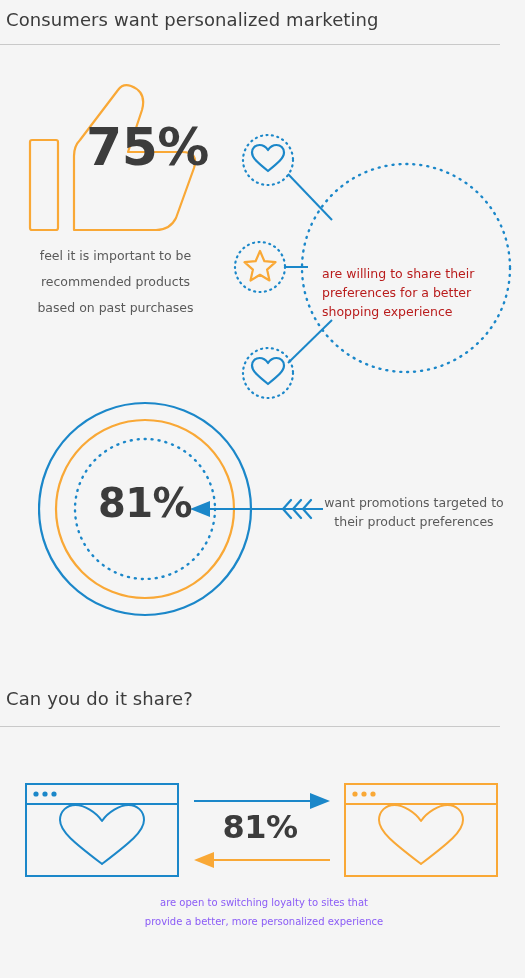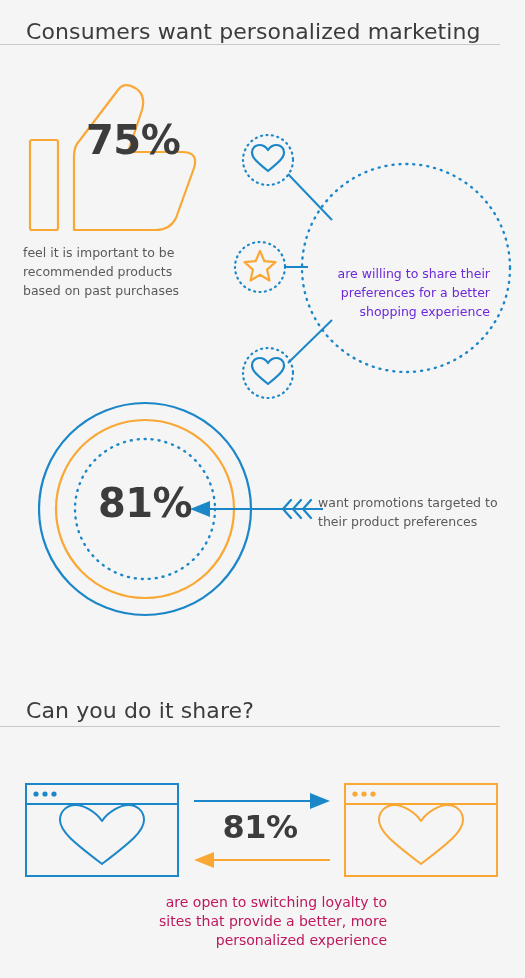--- a/index.html
+++ b/index.html
@@ -12,27 +12,26 @@
     height: 978px;
     position: relative;
     overflow: hidden;
     font-family: "DejaVu Sans", "Liberation Sans", sans-serif;
     color: #4a4a4a;
     -webkit-font-smoothing: antialiased;
   }
 
   .section-title {
     position: absolute;
-    left: 26px;
-    font-size: 22px;
+    left: 6px;
+    font-size: 18px;
     font-weight: 400;
     color: #3c3c3c;
     letter-spacing: 0.1px;
     white-space: nowrap;
-    margin-top: 10px;
   }
   .rule {
     position: absolute;
     left: 0;
     height: 1px;
     background: #c9c9c9;
   }
 
   
   #title-1 { top: 9px; }
@@ -43,33 +42,34 @@
     position: absolute;
     left: 18px;
     top: 82px;
     width: 185px;
     height: 150px;
   }
   #thumb-pct {
     position: absolute;
     left: 68px;
     top: 35px;
-    font-size: 40px;
+    font-size: 52px;
     font-weight: 700;
     color: #3c3c3c;
     letter-spacing: -0.5px;
   }
   #thumb-caption {
     position: absolute;
     left: 23px;
     top: 243px;
     width: 185px;
     font-size: 12.5px;
-    line-height: 19px;
+    line-height: 26px;
     color: #5a5a5a;
+    text-align: center;
   }
 
   
   #cluster-49 {
     position: absolute;
     left: 228px;
     top: 128px;
     width: 297px;
     height: 272px;
   }
@@ -82,24 +82,24 @@
     font-size: 38px;
     font-weight: 700;
     color: #3c3c3c;
     letter-spacing: -0.5px;
   }
   #caption-49 {
     position: absolute;
     left: 94px;
     top: 136px;
     width: 168px;
-    text-align: right;
+    text-align: left;
     font-size: 12.5px;
     line-height: 19px;
-    color: #6d28d9;
+    color: #b91c1c;
   }
 
   
   #rings-81 {
     position: absolute;
     left: 38px;
     top: 392px;
     width: 300px;
     height: 235px;
   }
@@ -115,20 +115,21 @@
     letter-spacing: -0.5px;
   }
   #caption-81 {
     position: absolute;
     left: 318px;
     top: 493px;
     width: 192px;
     font-size: 12.5px;
     line-height: 19px;
     color: #5a5a5a;
+    text-align: center;
   }
 
   
   #title-2 { top: 688px; }
   #rule-2  { top: 726px; left: 0; width: 500px; }
 
   
   #browsers {
     position: absolute;
     left: 0px;
@@ -145,24 +146,24 @@
     font-size: 32px;
     font-weight: 700;
     color: #3c3c3c;
     letter-spacing: -0.5px;
   }
   #caption-bottom {
     position: absolute;
     left: 141px;
     top: 893px;
     width: 246px;
-    text-align: right;
-    font-size: 14px;
+    text-align: center;
+    font-size: 10px;
     line-height: 19px;
-    color: #be185d;
+    color: #8b5cf6;
   }
 </style>
 </head>
 <body>
 
 <div class="section-title" id="title-1">Consumers want personalized marketing</div>
 <div class="rule" id="rule-1"></div>
 
 <div id="thumb-wrap">
   <svg width="185" height="150" viewBox="0 0 185 150">

